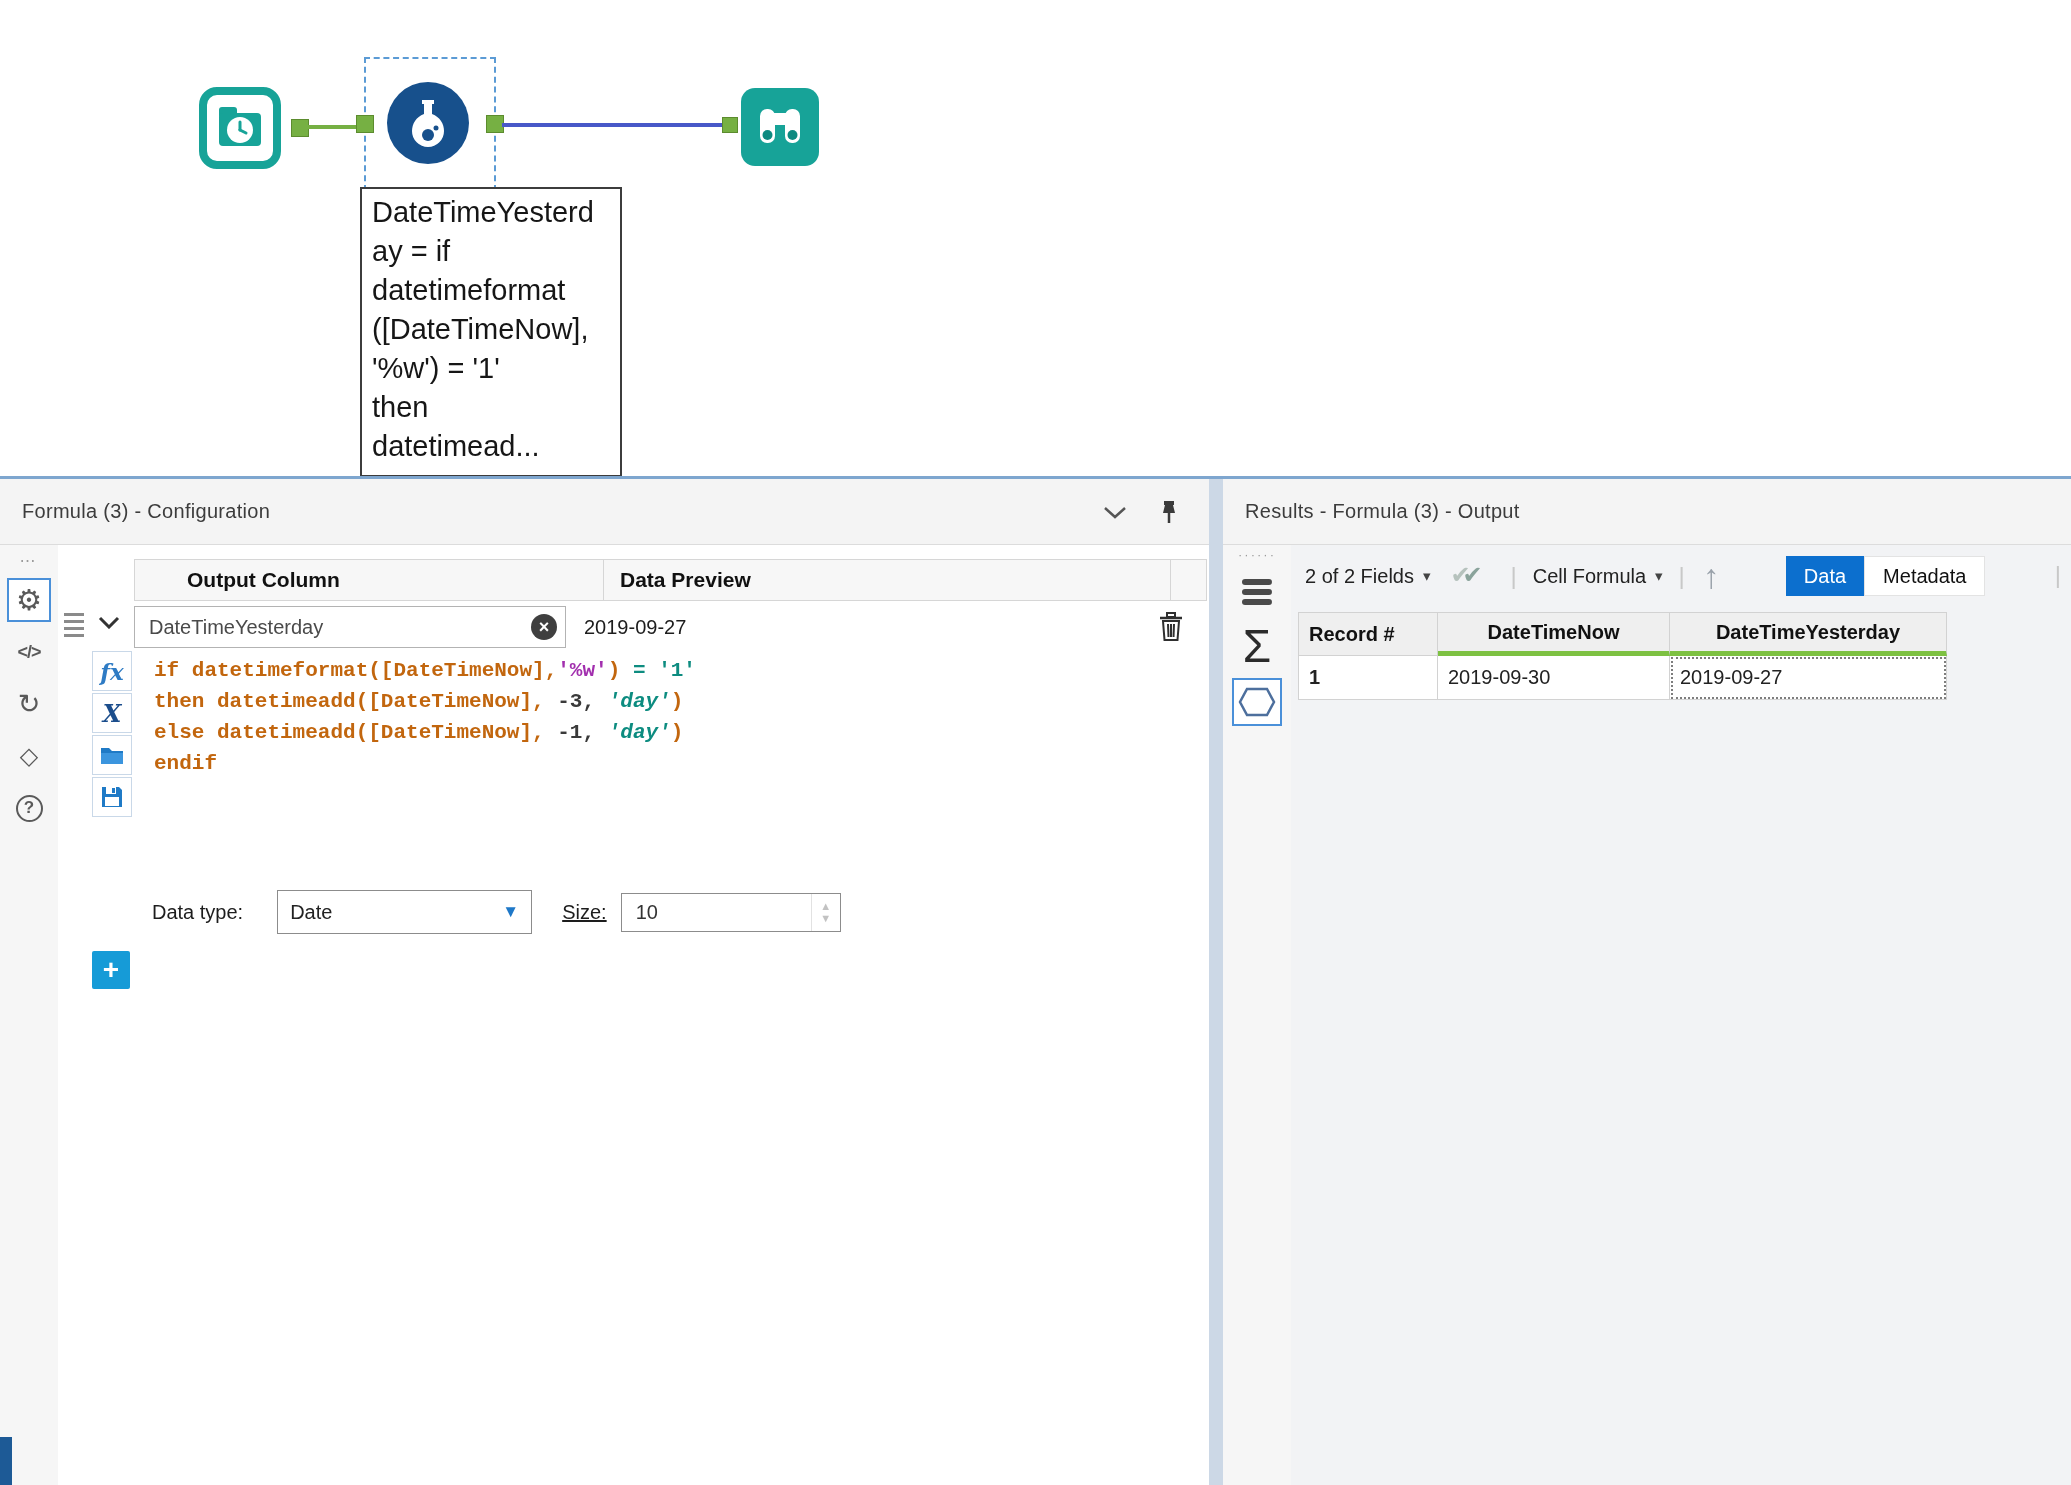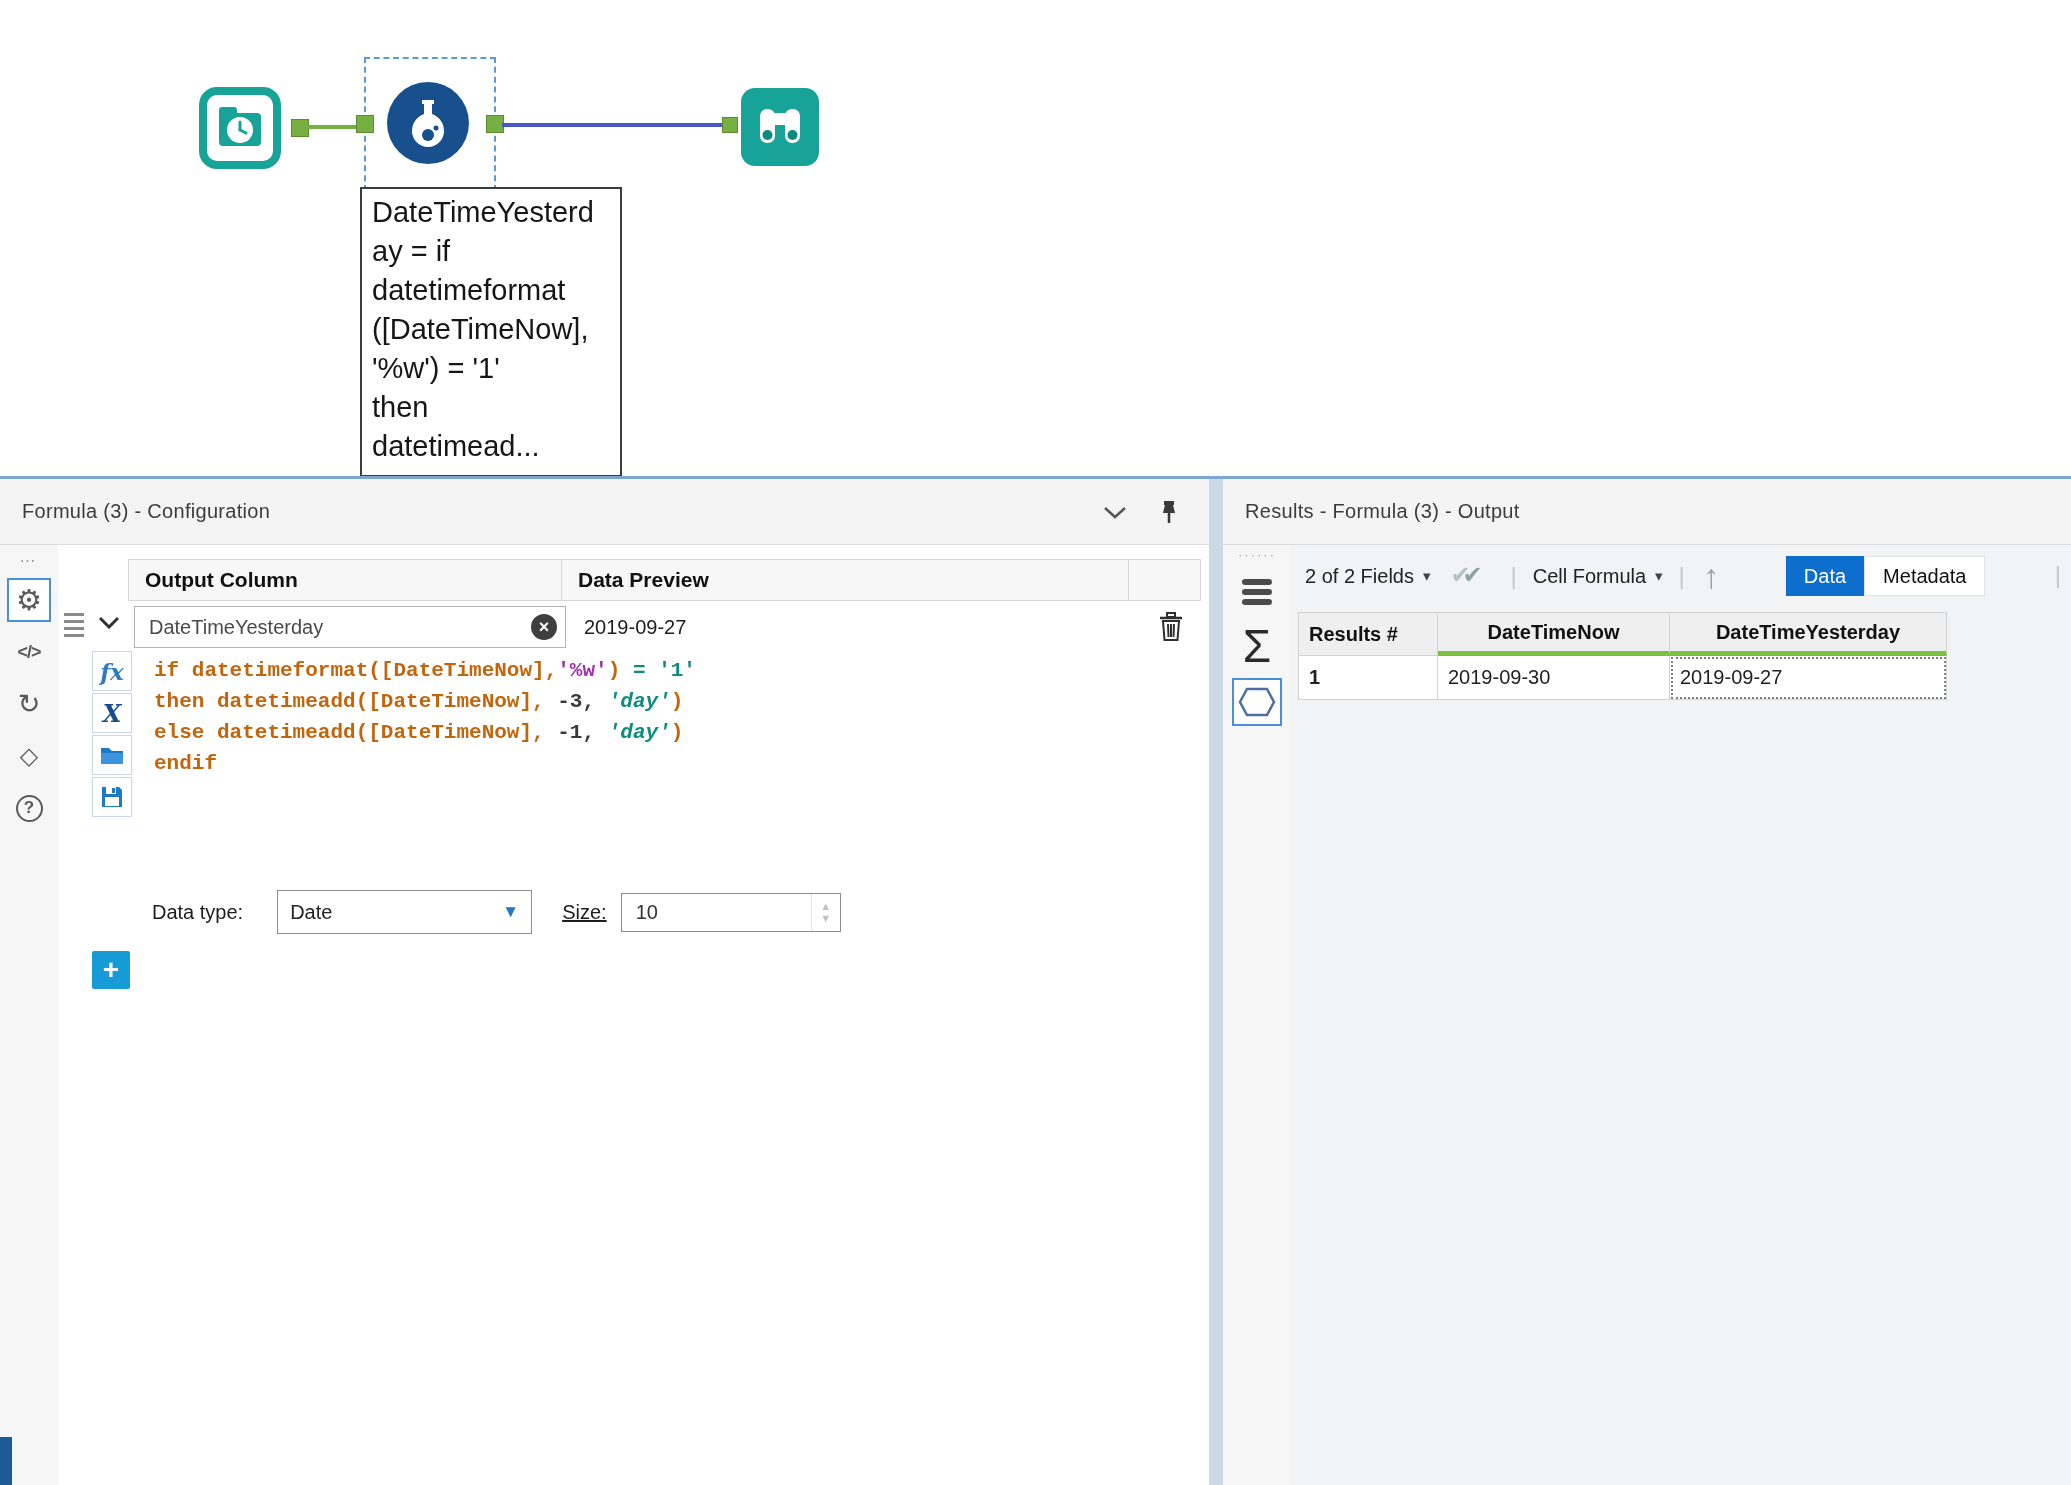--- a/index.html
+++ b/index.html
@@ -37,22 +37,22 @@
   .refresh-glyph{font-size:27px;}
   .tag-glyph{font-size:24px;}
   .help-circle{width:27px;height:27px;border:2px solid #5a5a5a;border-radius:50%;display:flex;
                align-items:center;justify-content:center;font-size:17px;font-weight:bold;box-sizing:border-box;}
 
   .grip{position:absolute;left:64px;top:134px;display:flex;flex-direction:column;gap:4px;}
   .grip i{display:block;width:20px;height:3px;background:#8a8a8a;}
   .expander{position:absolute;left:92px;top:128px;width:34px;height:30px;display:flex;
             align-items:center;justify-content:center;cursor:pointer;}
 
-  .cfg-hdr-row{position:absolute;left:128px;top:80px;width:1073px;height:42px;background:#f7f7f7;
-               border:1px solid #d6d6d6;display:flex;box-sizing:border-box;}
+  .cfg-hdr-row{position:absolute;left:134px;top:80px;width:1073px;height:42px;background:#f7f7f7;
+               border:1px solid #d6d6d6;display:flex;box-sizing:border-box;padding-left:36px;}
   .cfg-hdr-cell{font-size:21px;font-weight:bold;color:#111;display:flex;align-items:center;
                 padding-left:16px;box-sizing:border-box;}
   .cfg-hdr-cell.c1{width:432px;}
   .cfg-hdr-cell.c2{width:567px;border-left:1px solid #d6d6d6;}
   .cfg-hdr-cell.c3{flex:1;border-left:1px solid #d6d6d6;}
 
   .cfg-input-row{position:absolute;left:134px;top:124px;width:1073px;height:48px;display:flex;align-items:center;}
   .name-input-wrap{position:relative;width:432px;height:42px;box-sizing:border-box;}
   .name-input{width:100%;height:100%;box-sizing:border-box;border:1px solid #b3b3b3;
               font-family:"Liberation Sans",sans-serif;font-size:20px;color:#4a4a4a;padding:0 44px 0 14px;outline:none;}
@@ -368,21 +368,21 @@
       <span class="tb-caret">▾</span>
       <span class="vsep">|</span>
       <span class="up-arrow">↑</span>
       <button class="tab-btn tab-data">Data</button>
       <button class="tab-btn tab-meta">Metadata</button>
       <span class="tb-right-sep">|</span>
     </div>
 
     <div class="rtable">
       <div class="rt-row rt-head">
-        <div class="rt-cell hc1">Results #</div>
+        <div class="rt-cell hc1">Record #</div>
         <div class="rt-cell hc2">DateTimeNow</div>
         <div class="rt-cell hc3">DateTimeYesterday</div>
       </div>
       <div class="rt-row rt-body">
         <div class="rt-cell bc1">1</div>
         <div class="rt-cell bc2">2019-09-30</div>
         <div class="rt-cell bc3 cell-selected">2019-09-27</div>
       </div>
     </div>
   </section>

